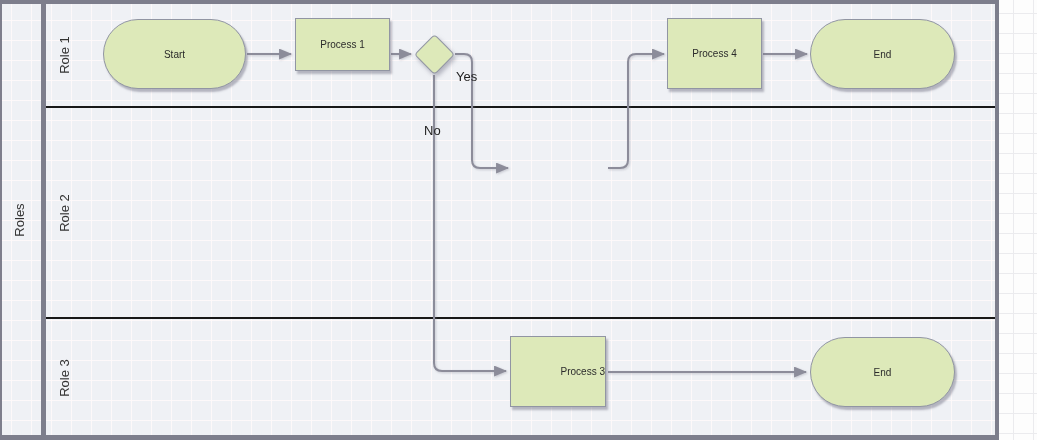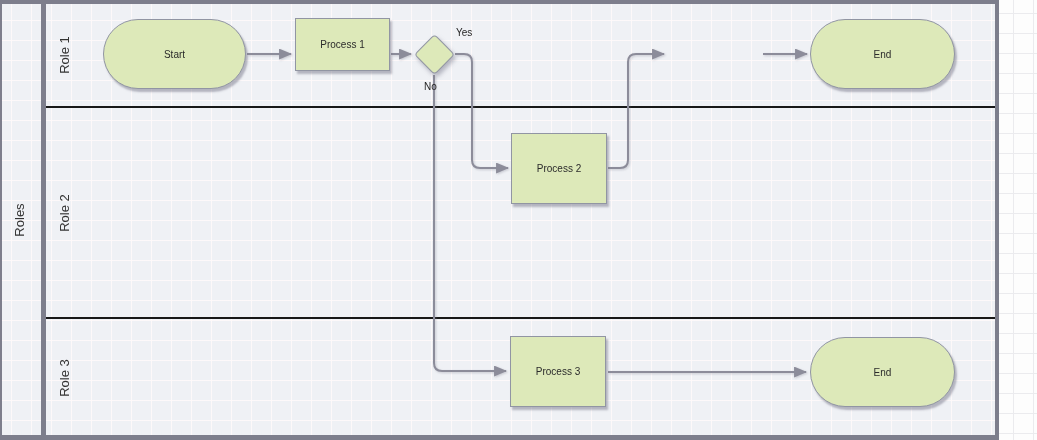--- a/index.html
+++ b/index.html
@@ -46,21 +46,21 @@
   .terminator{border-radius:36px;}
   .decision-wrap{
     position:absolute;left:420px;top:40px;width:29px;height:29px;
     filter:drop-shadow(2px 3px 2px rgba(120,120,138,.5));
   }
   .decision-inner{
     width:100%;height:100%;background:#dde9b9;border:1px solid #9195a3;
     border-radius:4px;transform:rotate(45deg);box-sizing:border-box;
   }
   .edge-label{
-    position:absolute;font-size:10px;color:#1e1e1e;white-space:nowrap;
+    position:absolute;font-size:13px;color:#1e1e1e;white-space:nowrap;margin-top:42px;
   }
   svg.edges{position:absolute;left:0;top:0;pointer-events:none;}
   svg.edges path.conn{filter:drop-shadow(1px 1.5px 1px rgba(120,120,138,.35));}
 </style>
 </head>
 <body>
 
 <div class="canvas">
 
   <div class="pool"></div>
@@ -99,28 +99,28 @@
   </div>
 
   <div class="shape" style="left:295px;top:18px;width:95px;height:53px;">
     <span>Process 1</span>
   </div>
 
   <div class="decision-wrap">
     <div class="decision-inner"></div>
   </div>
 
-  <div class="shape" style="left:511px;top:133px;width:96px;height:71px;">
-    <span>Process 2</span>
-  </div>
 
-  <div class="shape" style="left:510px;top:336px;width:96px;height:71px;">
+  <div class="shape" style="left:510px;top:336px;width:96px;height:71px;justify-content:flex-end;">
     <span>Process 3</span>
   </div>
 
+  <div class="shape" style="left:667px;top:18px;width:95px;height:71px;">
+    <span>Process 4</span>
+  </div>
 
   <div class="shape terminator" style="left:810px;top:19px;width:145px;height:70px;">
     <span>End</span>
   </div>
 
   <div class="shape terminator" style="left:810px;top:337px;width:145px;height:70px;">
     <span>End</span>
   </div>
 
 </div>

